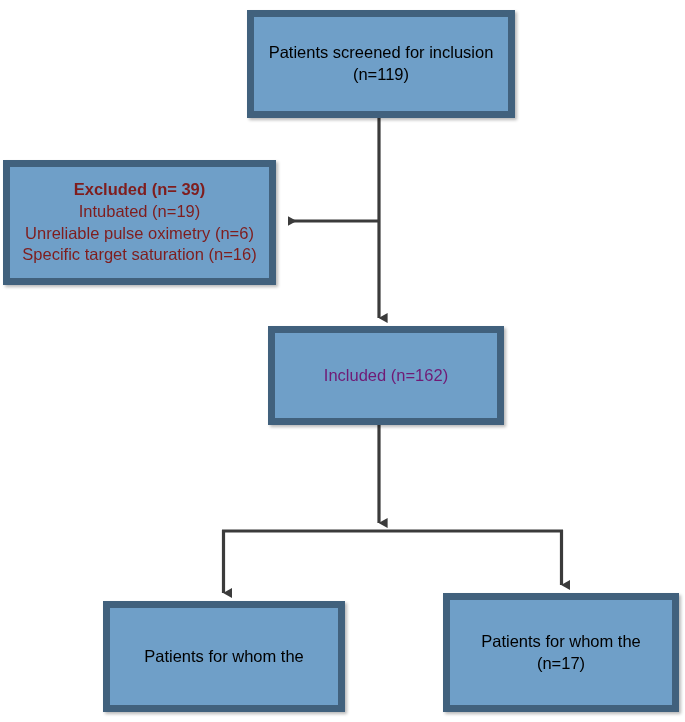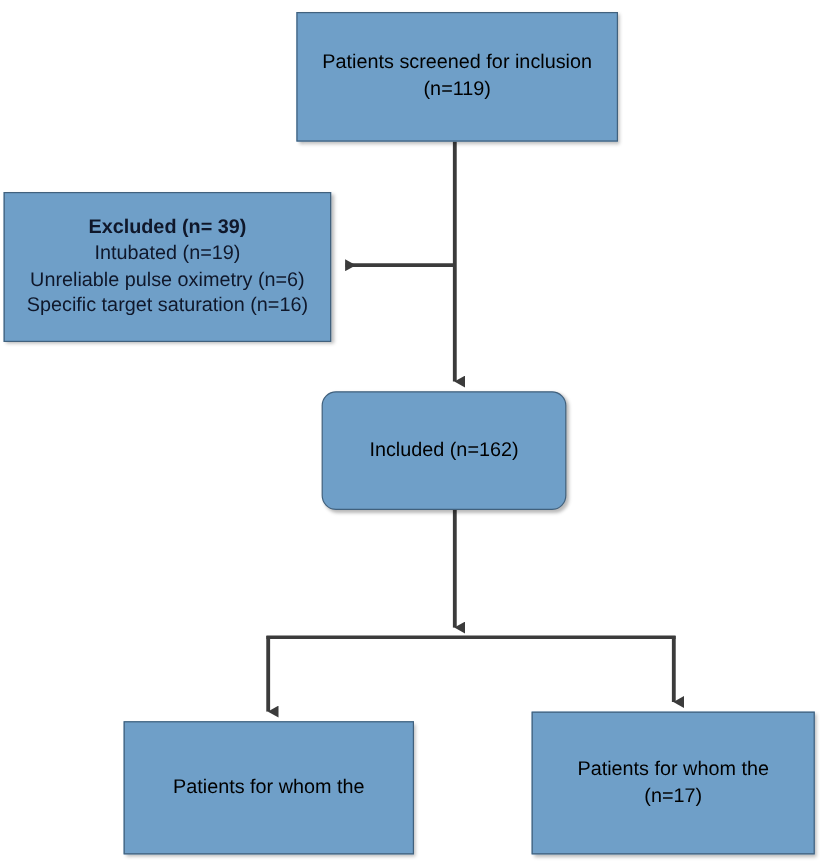--- a/index.html
+++ b/index.html
@@ -14,21 +14,21 @@
     position: relative;
     width: 685px;
     height: 722px;
     background: #ffffff;
     overflow: hidden;
   }
   .node {
     position: absolute;
     box-sizing: border-box;
     background: #6f9fc8;
-    border: 1px solid #0f766e;
+    border: 7px solid #0f766e;
     box-shadow: 2px 2px 3px rgba(0,0,0,0.28);
     display: flex;
     align-items: center;
     justify-content: center;
     text-align: center;
     color: #000000;
     font-size: 16.5px;
     line-height: 1.32;
     padding: 2px 6px;
   }
@@ -79,30 +79,30 @@
     <line x1="561.5" y1="530" x2="561.5" y2="585" stroke="#3b3b3b" stroke-width="3.2" marker-end="url(#head-down)"></line>
   </svg>
 
   <div class="node" style="left: 247px; top: 10px; width: 268px; height: 108px; background: rgb(111, 159, 200); border-color: rgb(65, 97, 125); color: rgb(0, 0, 0);">
     <div class="lines">
         <span class="ln">Patients screened for inclusion</span>
         <span class="ln">(n=119)</span>
       </div>
   </div>
 
-  <div class="node" style="left: 3px; top: 160px; width: 273px; height: 125px; background: rgb(111, 159, 200); border-color: rgb(65, 97, 125); color: #0f172a;">
+  <div class="node" style="left: 3px; top: 160px; width: 273px; height: 125px; background: rgb(111, 159, 200); border-color: rgb(65, 97, 125); color: #7f1d1d;">
     <div class="lines">
         <span class="ln bold">Excluded (n= 39)</span>
         <span class="ln">Intubated (n=19)</span>
         <span class="ln">Unreliable pulse oximetry (n=6)</span>
         <span class="ln">Specific target saturation (n=16)</span>
       </div>
   </div>
 
-  <div class="node" style="left: 268px; top: 326px; width: 204px; height: 99px; background: rgb(111, 159, 200); border-color: rgb(65, 97, 125); color: #000000; border-radius: 12px;">
+  <div class="node" style="left: 268px; top: 326px; width: 236px; height: 99px; background: rgb(111, 159, 200); border-color: rgb(65, 97, 125); color: #701a75;">
     <div class="lines">
         <span class="ln">Included (n=162)</span>
       </div>
   </div>
 
   <div class="node" style="left: 103px; top: 601px; width: 242px; height: 111px; background: rgb(111, 159, 200); border-color: rgb(65, 97, 125); color: rgb(0, 0, 0);">
     <div class="lines">
         <span class="ln">Patients for whom the</span>
       </div>
   </div>

